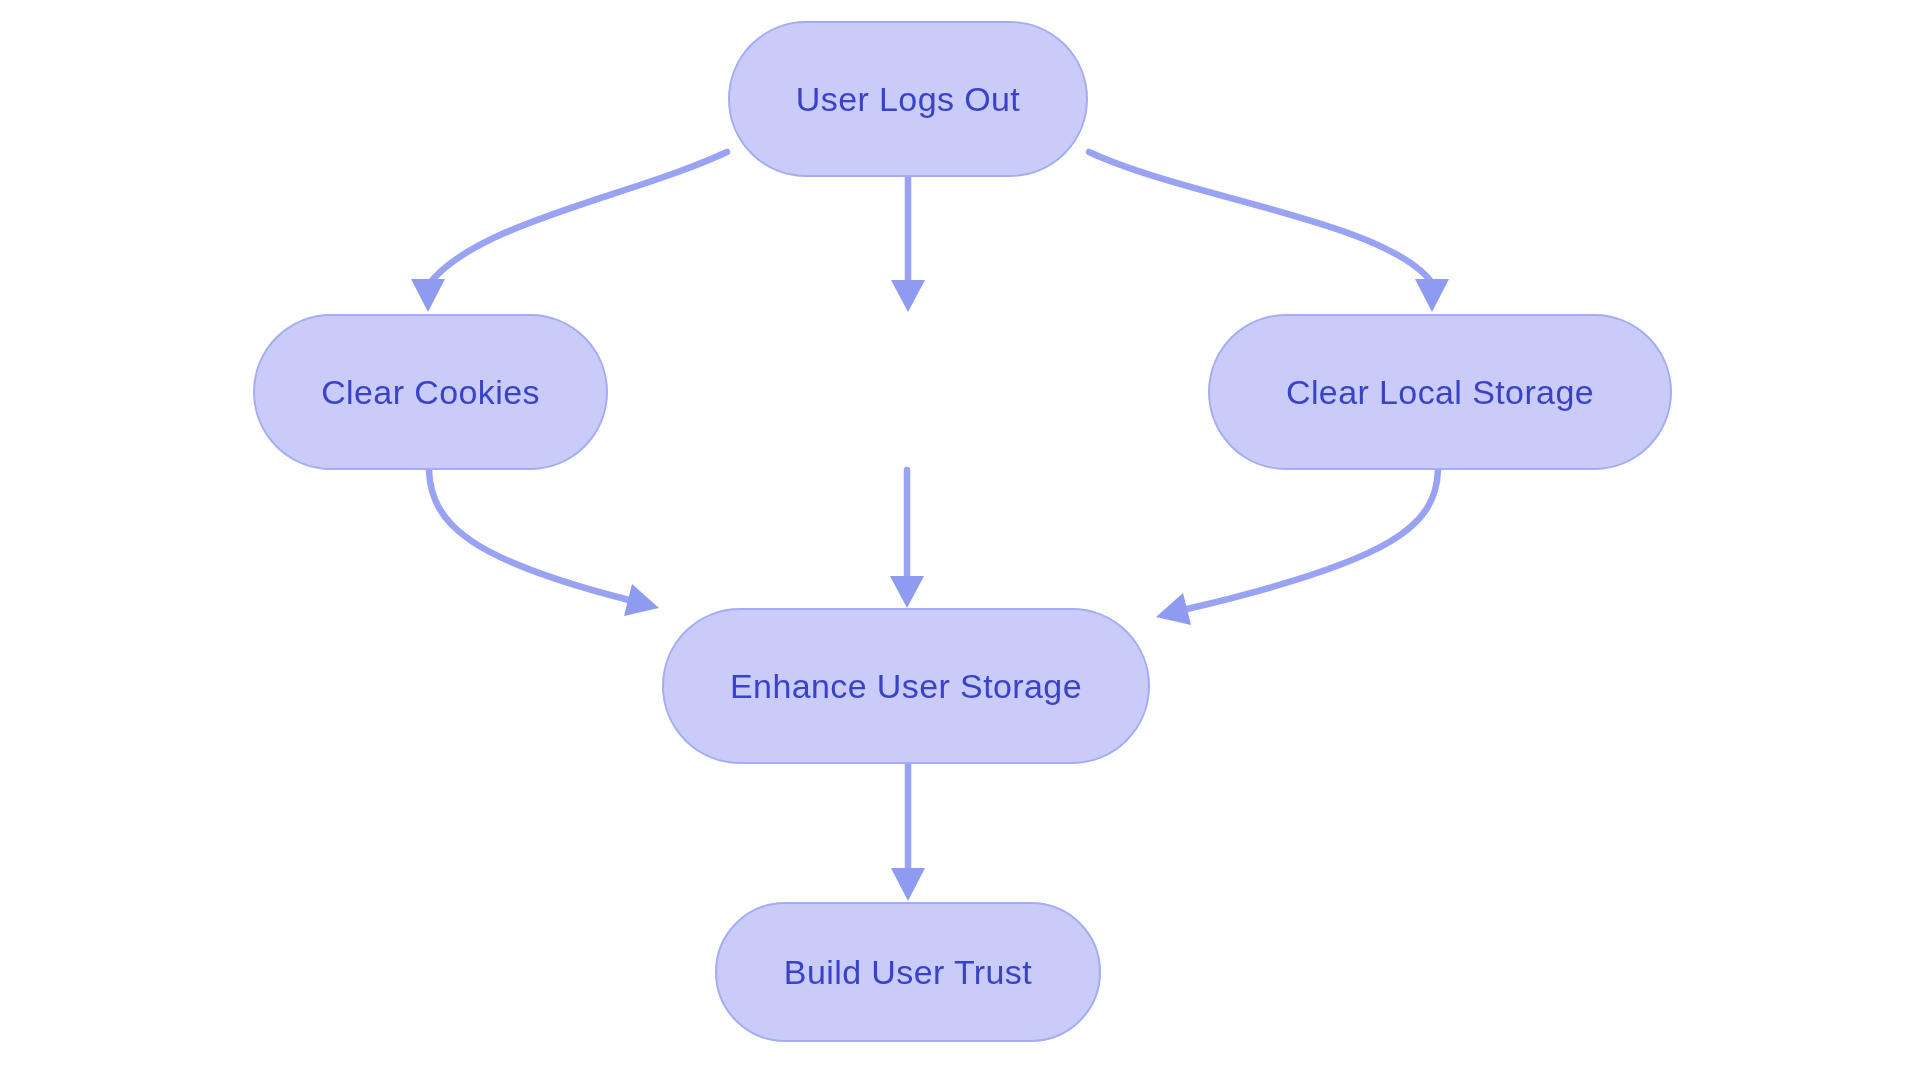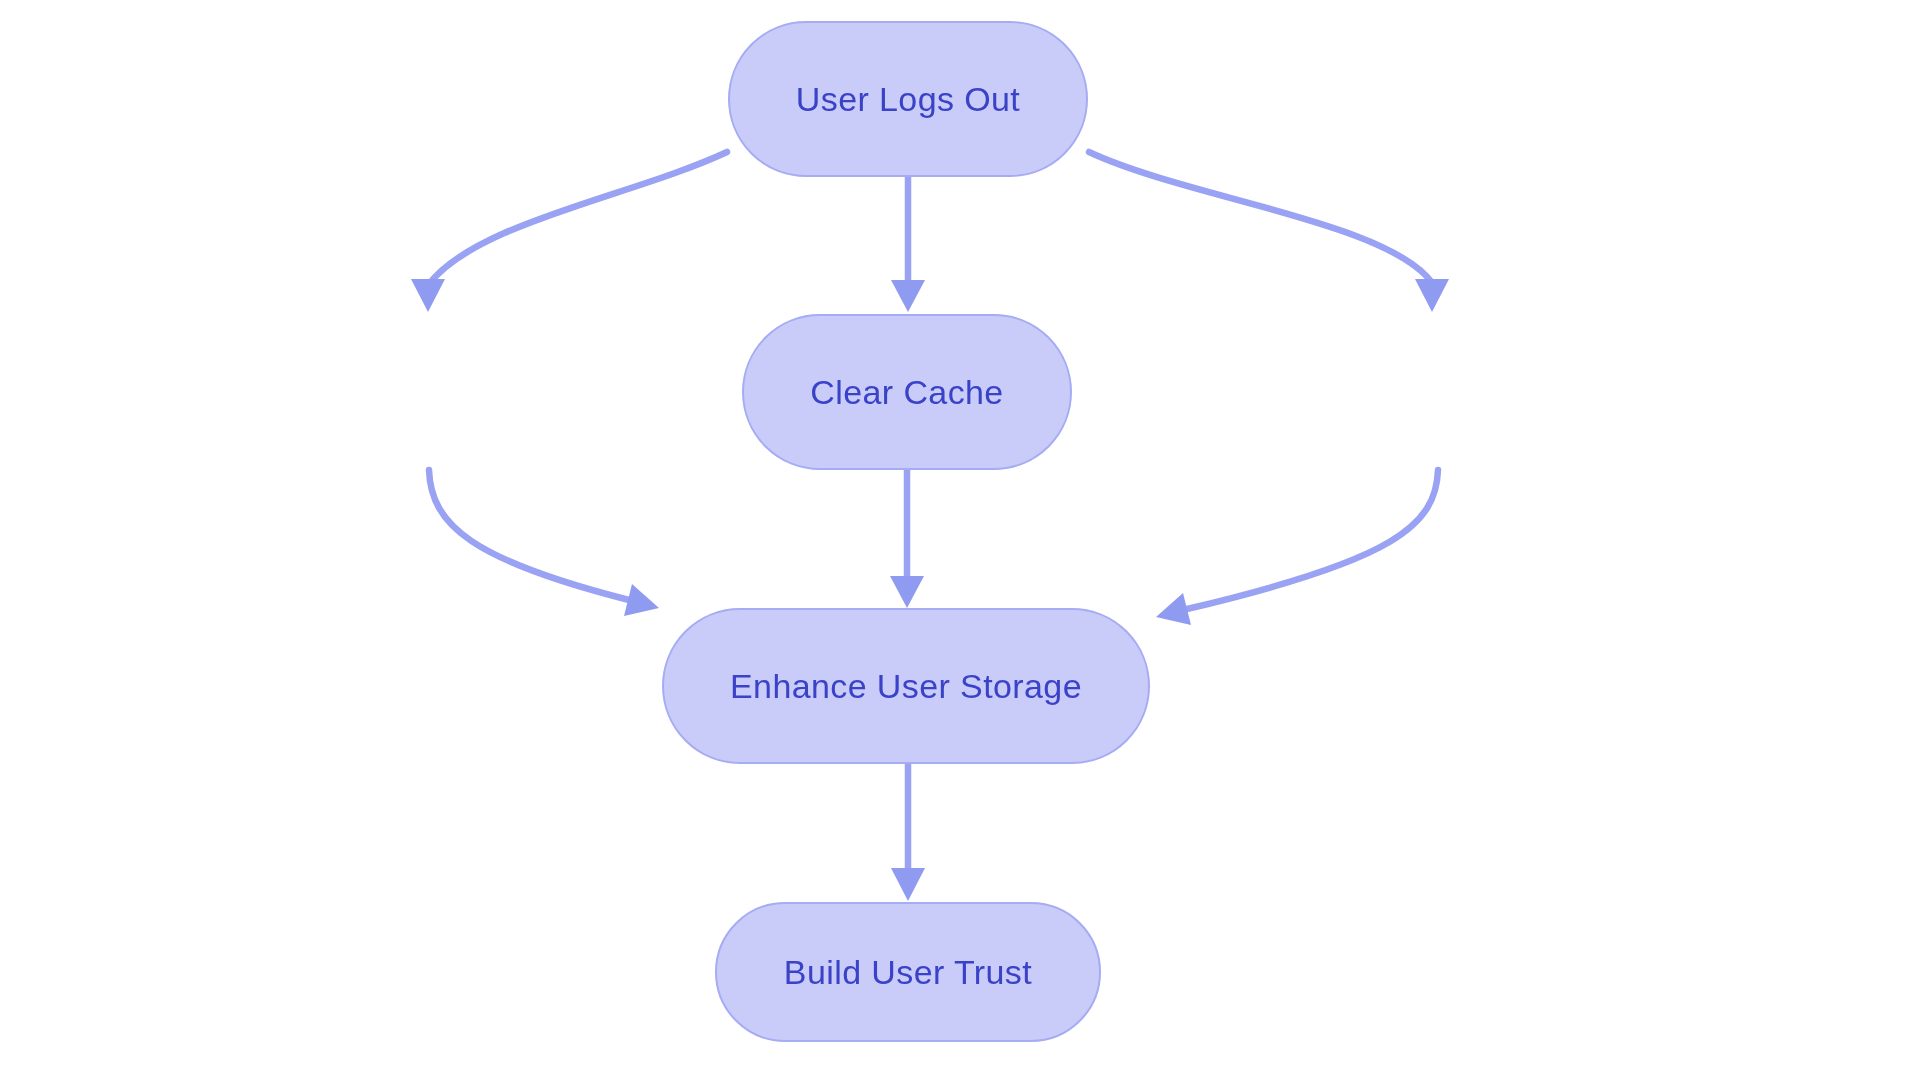--- a/index.html
+++ b/index.html
@@ -83,25 +83,28 @@
     <polygon class="arrowhead" points="1156,617 1191,625 1183,593"></polygon>
 
     <path class="edge" d="M 908 763 L 908 869"></path>
     <polygon class="arrowhead" points="891,868 925,868 908,901"></polygon>
   </svg>
 
   <div class="node n-user-logs-out">
     <span>User Logs Out</span>
   </div>
 
-
-  <div class="node n-clear-cache">
-    <span>Clear Cache</span>
+  <div class="node n-clear-cookies">
+    <span>Clear Cookies</span>
   </div>
 
+
+  <div class="node n-clear-local-storage">
+    <span>Clear Local Storage</span>
+  </div>
 
   <div class="node n-enhance-user-privacy">
     <span>Enhance User Storage</span>
   </div>
 
   <div class="node n-build-user-trust">
     <span>Build User Trust</span>
   </div>
 
 </div>

